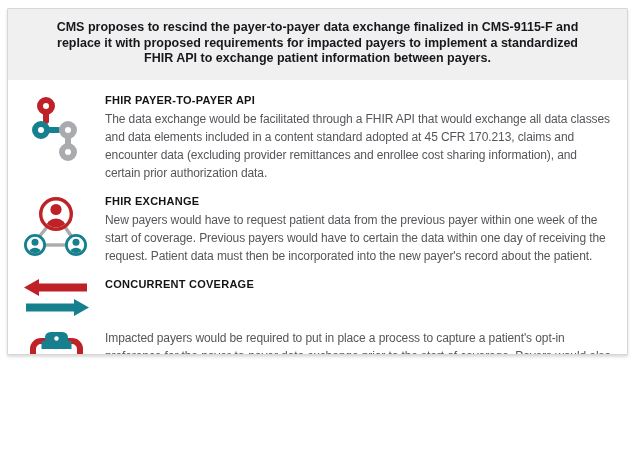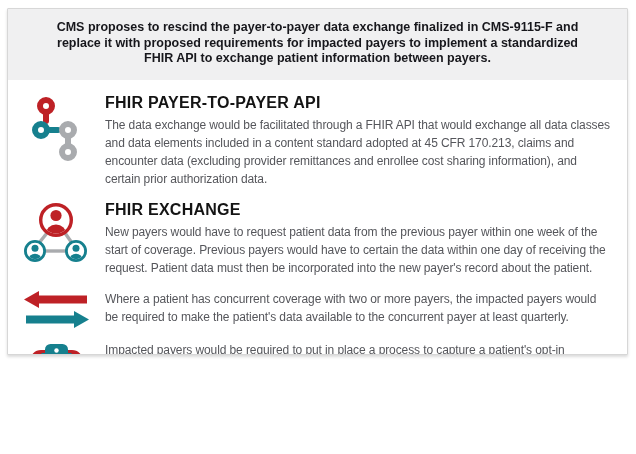--- a/index.html
+++ b/index.html
@@ -43,21 +43,21 @@
   }
   .icon-cell {
     flex: 0 0 97px;
     width: 97px;
     display: flex;
     justify-content: center;
     padding-top: 1px;
   }
   .text-cell { flex: 1; padding-right: 15px; }
   .section-title {
-    font-size: 16px;
+    font-size: 11px;
     font-weight: bold;
     letter-spacing: 0.25px;
     color: #141414;
     margin: 0 0 4px 0;
   }
   .section-body {
     font-size: 12px;
     line-height: 1.5;
     letter-spacing: -0.1px;
     color: #55565b;
@@ -141,21 +141,21 @@
     <div class="section">
       <div class="icon-cell">
         <span>
           <svg width="65" height="37" viewBox="0 0 65 37">
             <path d="M63 4.5 L15 4.5 L15 0 L0 8.5 L15 17 L15 12.5 L63 12.5 Z" fill="#be2126"></path>
             <path d="M2 24.5 L50 24.5 L50 20 L65 28.5 L50 37 L50 32.5 L2 32.5 Z" fill="#16808e"></path>
           </svg>
         </span>
       </div>
       <div class="text-cell">
-        <p class="section-body">Where a patient has concurrent coverage with two or more payers, the impacted payers would be required to make the patient's data available to the concurrent payer at least quarterly.</p>
+        <h3 class="section-title">CONCURRENT COVERAGE</h3>
       </div>
     </div>
 
     <div class="section">
       <div class="icon-cell">
         <span>
           <svg width="55" height="73" viewBox="0 0 55 73">
             <rect x="4" y="11" width="47" height="58" rx="8" fill="#ffffff" stroke="#be2126" stroke-width="6"></rect>
             <path d="M21.5 2 h12 a5.5 5.5 0 0 1 5.5 5.5 V11 h3.5 v8 h-30 v-8 h3.5 V7.5 A5.5 5.5 0 0 1 21.5 2 Z" fill="#16808e"></path>
             <circle cx="27.5" cy="8.5" r="2.2" fill="#ffffff"></circle>

